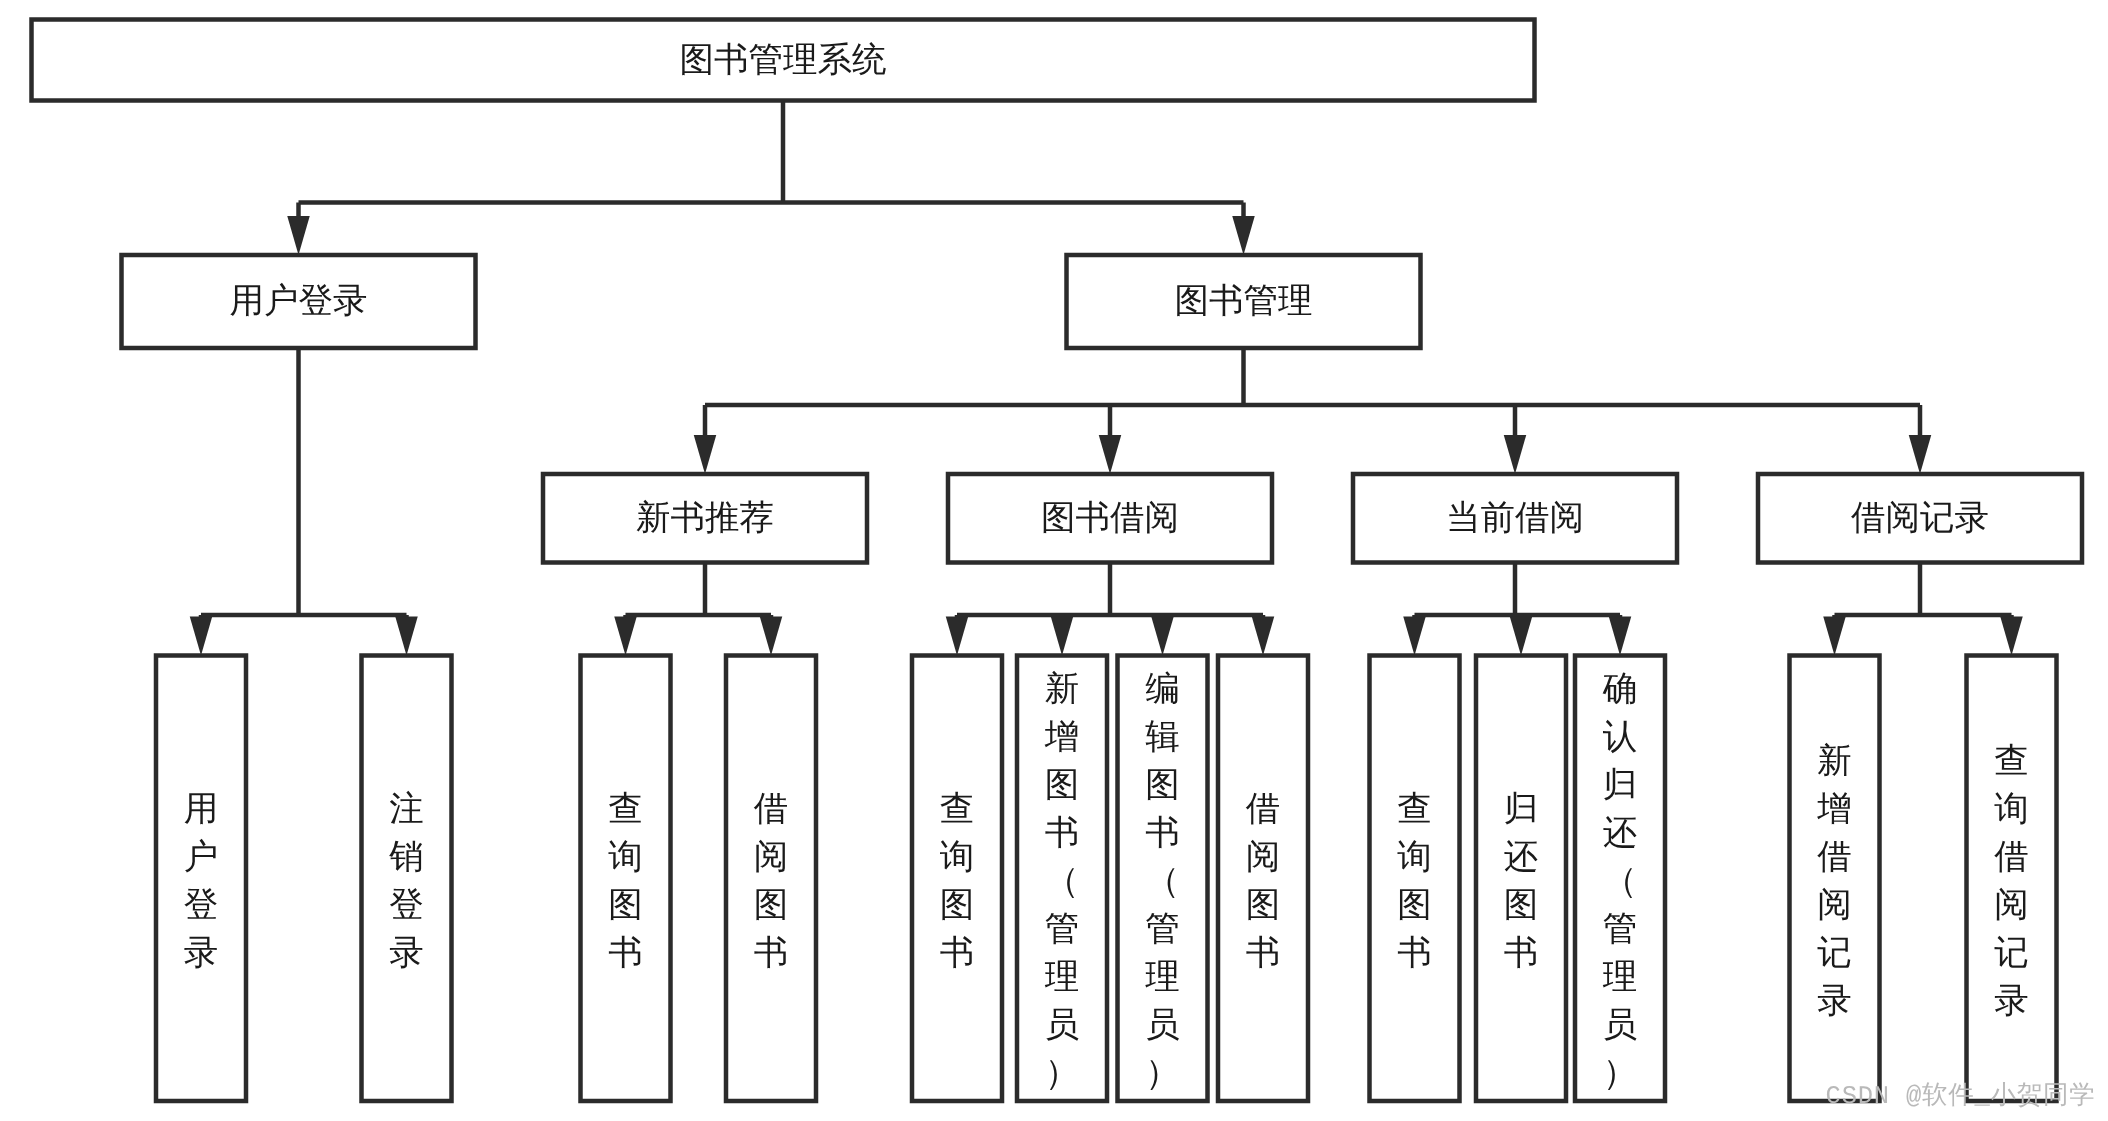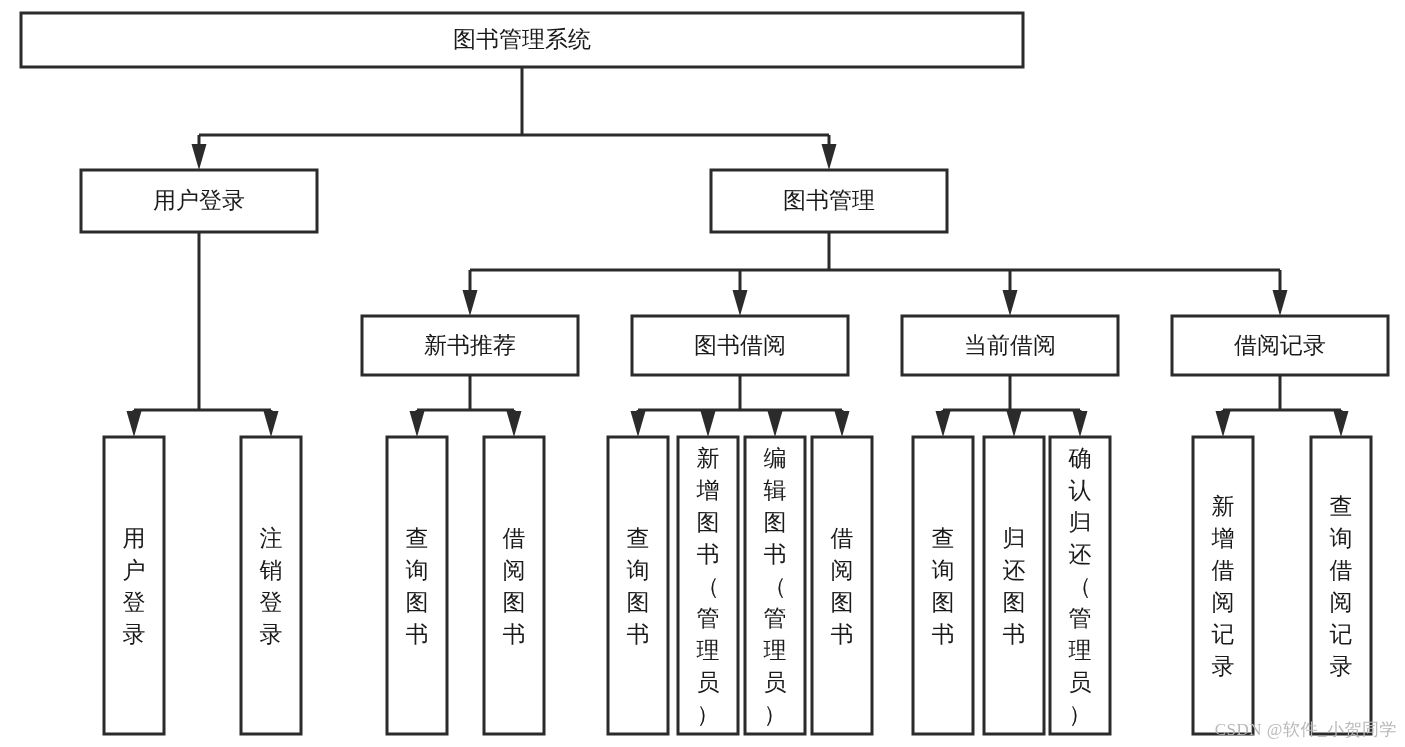--- a/index.html
+++ b/index.html
@@ -53,21 +53,21 @@
   .node-label-v {
     font-family: "Liberation Sans", "DejaVu Sans", sans-serif;
     font-size: 23px;
     fill: #1a1a1a;
     text-anchor: middle;
   }
   .watermark {
     position: absolute;
     right: 8px;
     bottom: 6px;
-    font-family: Liberation Serif, serif;
+    font-family: Liberation Mono, monospace;
     font-size: 17px;
     color: #b9b9b9;
     white-space: nowrap;
     letter-spacing: 0.5px;
     user-select: none;
   }
 </style>
 </head>
 <body>
 

